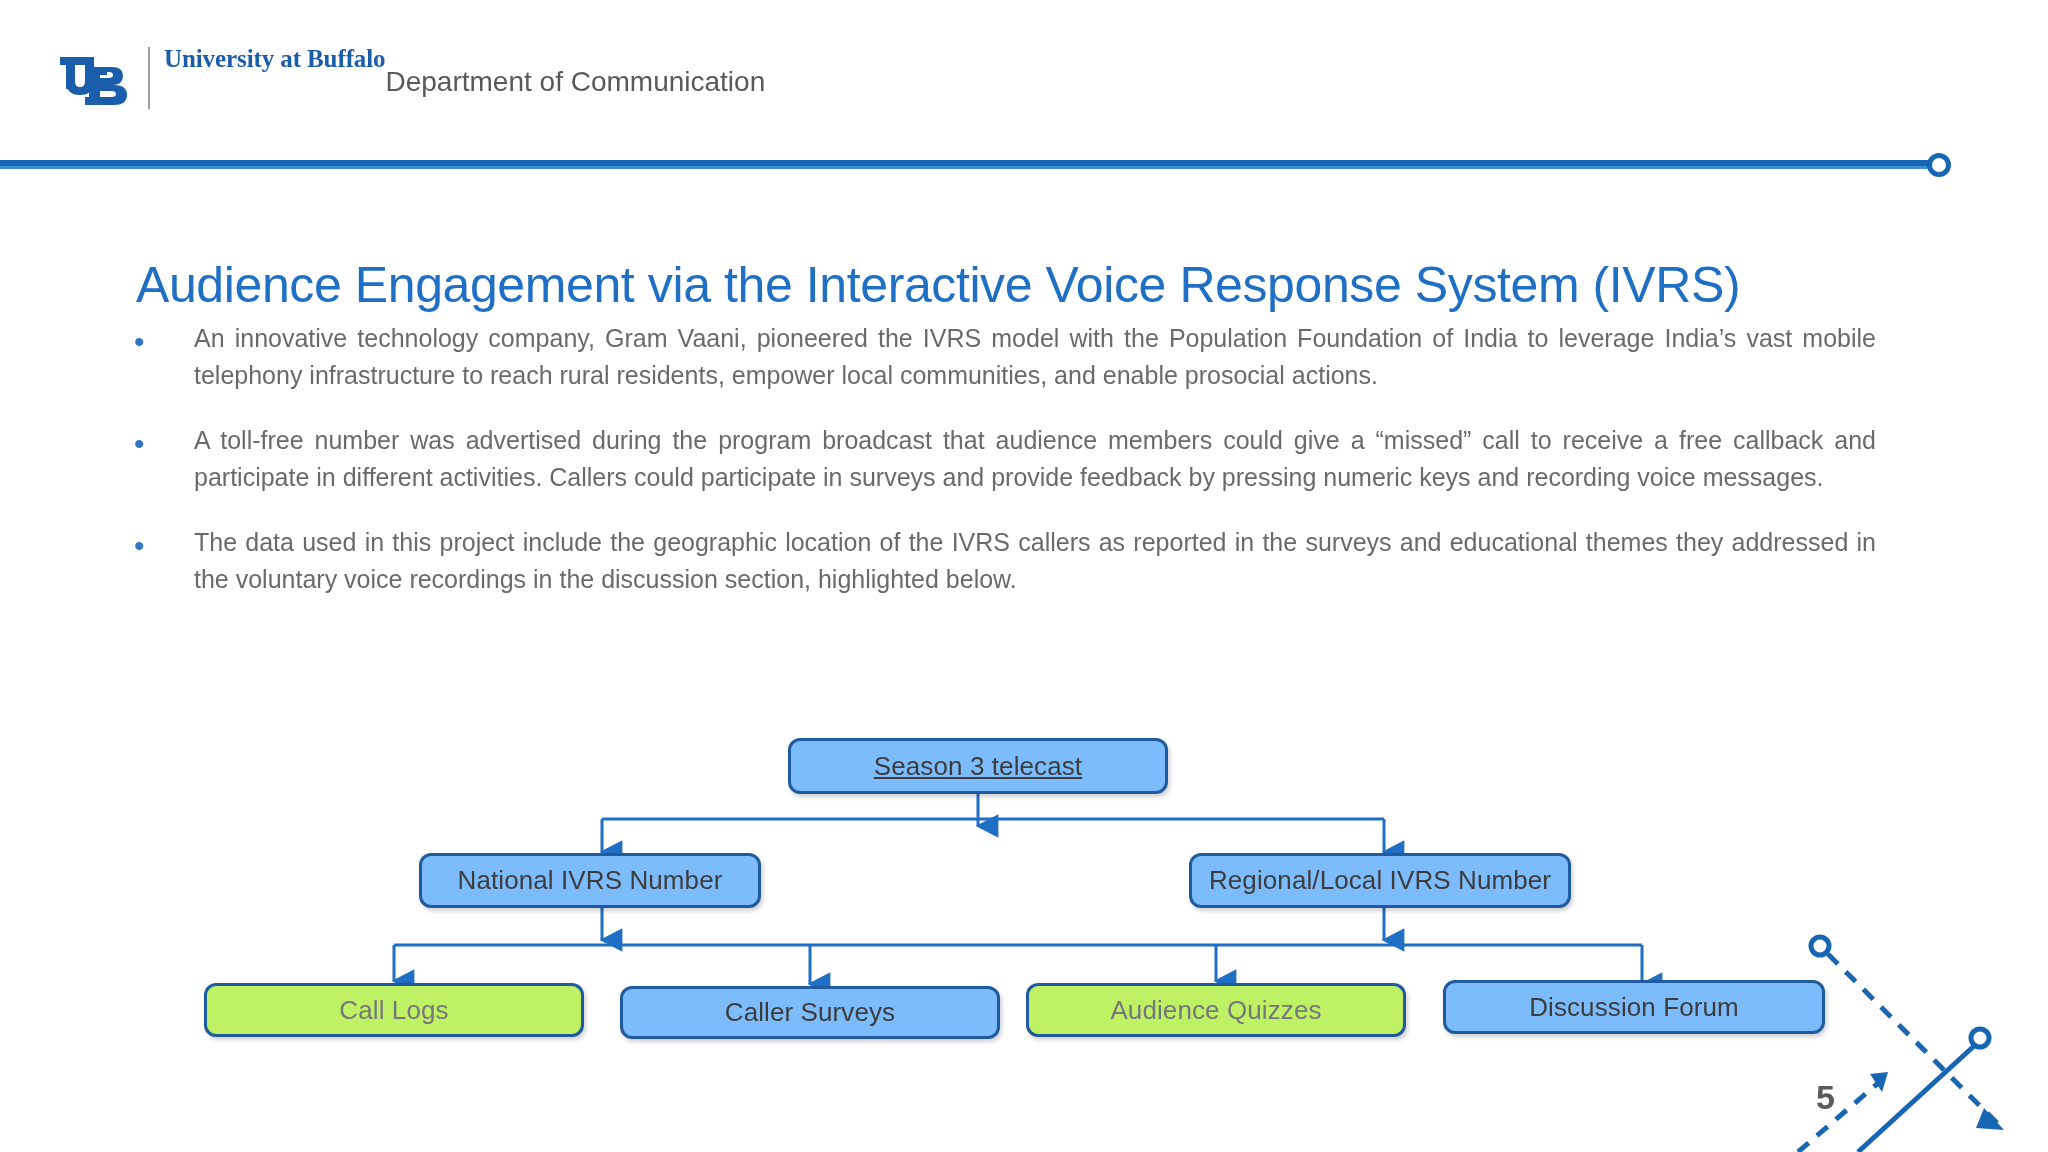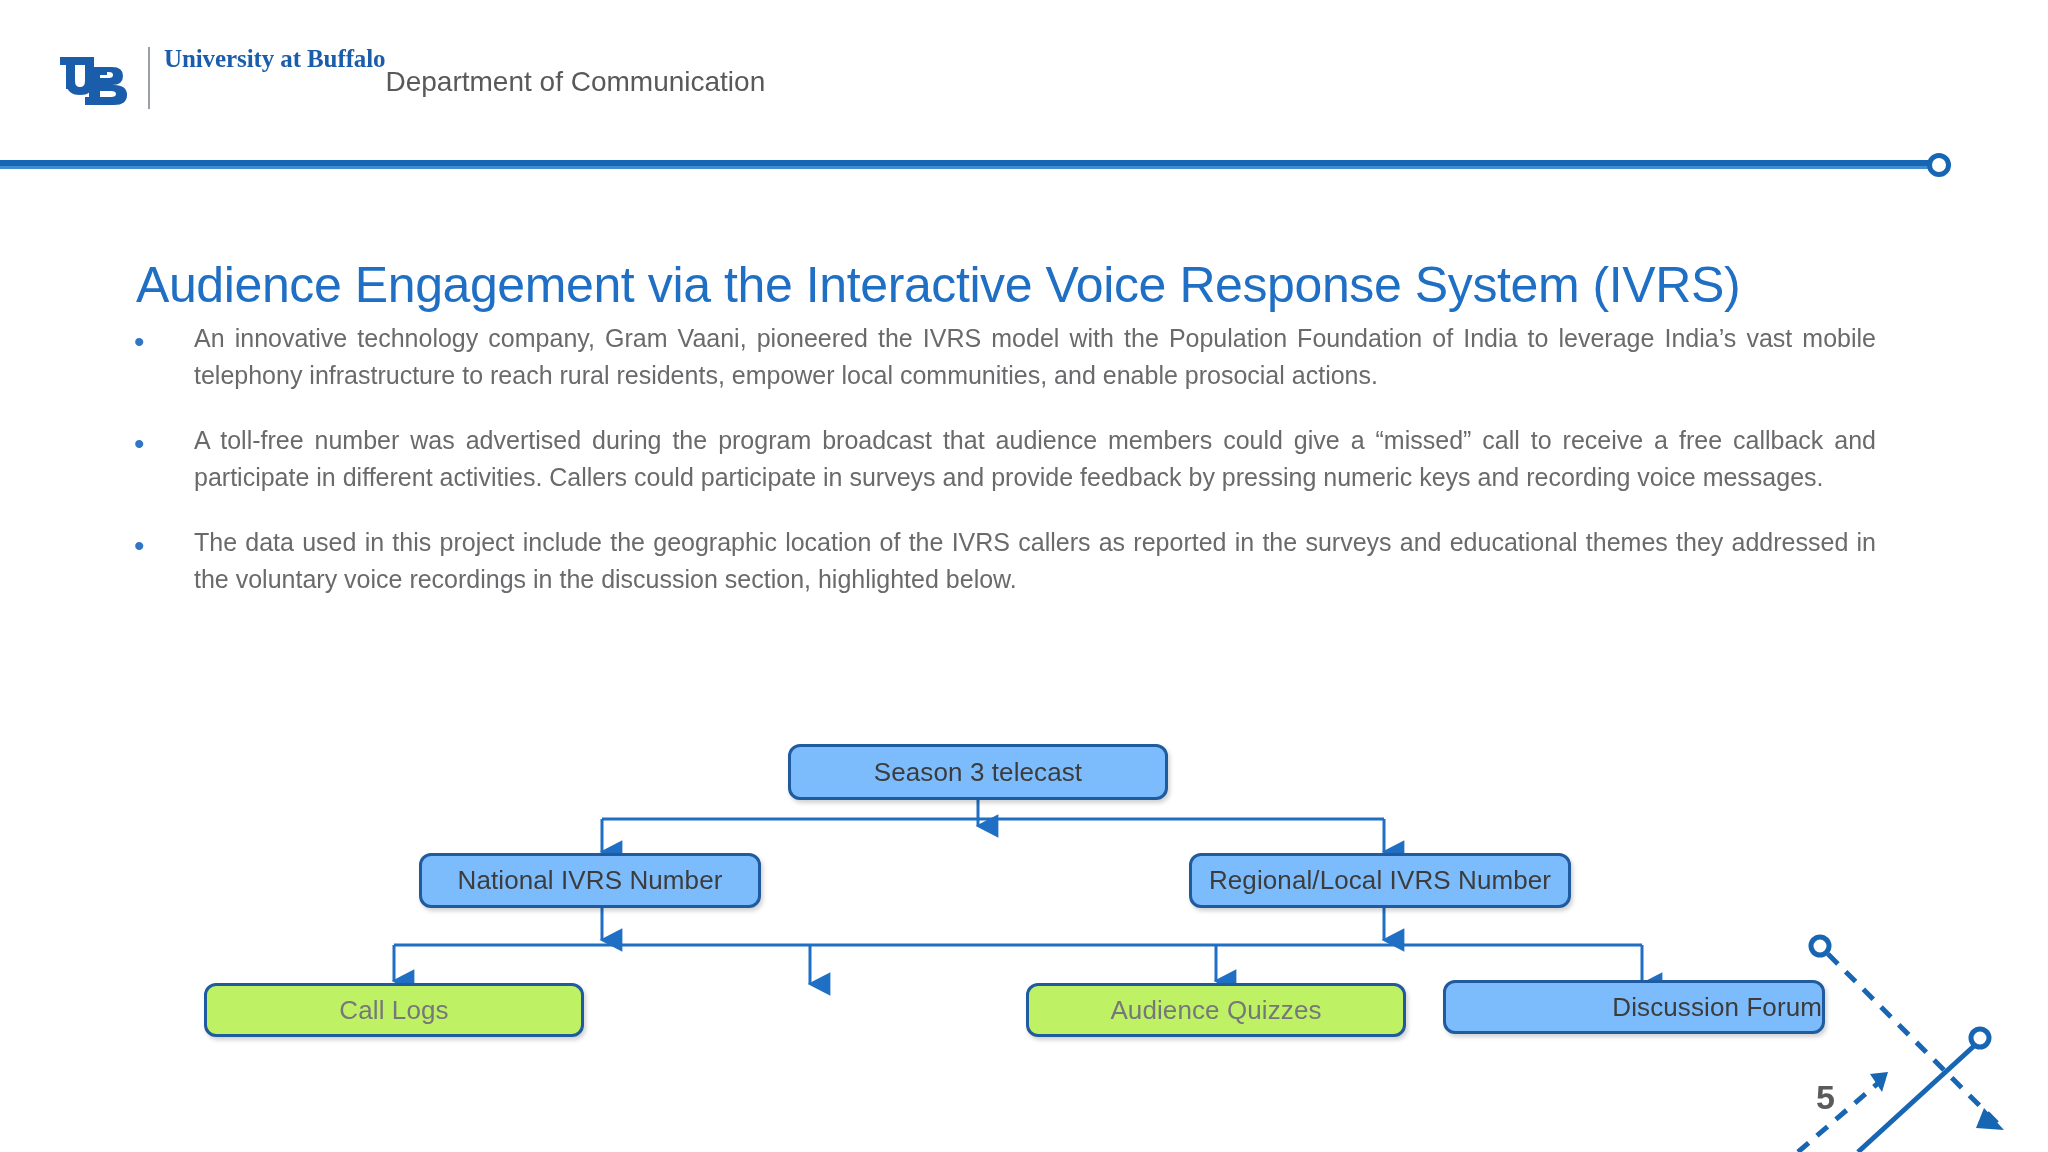--- a/index.html
+++ b/index.html
@@ -295,42 +295,45 @@
 
         <path d="M394,227 L1642,227"></path>
 
         <path d="M394,227 L394,263" marker-end="url(#arrowhead)"></path>
         <path d="M810,227 L810,266" marker-end="url(#arrowhead)"></path>
         <path d="M1216,227 L1216,263" marker-end="url(#arrowhead)"></path>
         <path d="M1642,227 L1642,266" marker-end="url(#arrowhead)"></path>
       </g>
     </svg>
 
-    <div class="node filled" style="left:788px; top:26px; width:380px; height:56px;">
+    <div class="node filled" style="left:788px; top:20px; width:380px; height:56px;text-decoration:underline;">
       <span>Season 3 telecast</span>
     </div>
 
     <div class="node filled" style="left:419px; top:135px; width:342px; height:55px;border-radius:12px;">
       <span>National IVRS Number</span>
     </div>
 
     <div class="node filled" style="left:1189px; top:135px; width:382px; height:55px;">
       <span>Regional/Local IVRS Number</span>
     </div>
 
     <div class="node hollow" style="left:204px; top:265px; width:380px; height:54px;">
       <span>Call Logs</span>
     </div>
 
+    <div class="node filled" style="left:620px; top:268px; width:380px; height:53px;">
+      <span>Caller Surveys</span>
+    </div>
 
     <div class="node hollow" style="left:1026px; top:265px; width:380px; height:54px;">
       <span>Audience Quizzes</span>
     </div>
 
-    <div class="node filled" style="left:1443px; top:262px; width:382px; height:54px;justify-content:flex-end;">
+    <div class="node filled" style="left:1443px; top:262px; width:382px; height:54px;">
       <span>Discussion Forum</span>
     </div>
   </div>
 
   <div class="page-number">5</div>
 
   <svg class="corner-deco" viewBox="0 0 260 230" aria-hidden="true">
     <g stroke="#1766b3" fill="none" stroke-width="5">
 
       <circle cx="32" cy="24" r="9" stroke-width="5"></circle>

